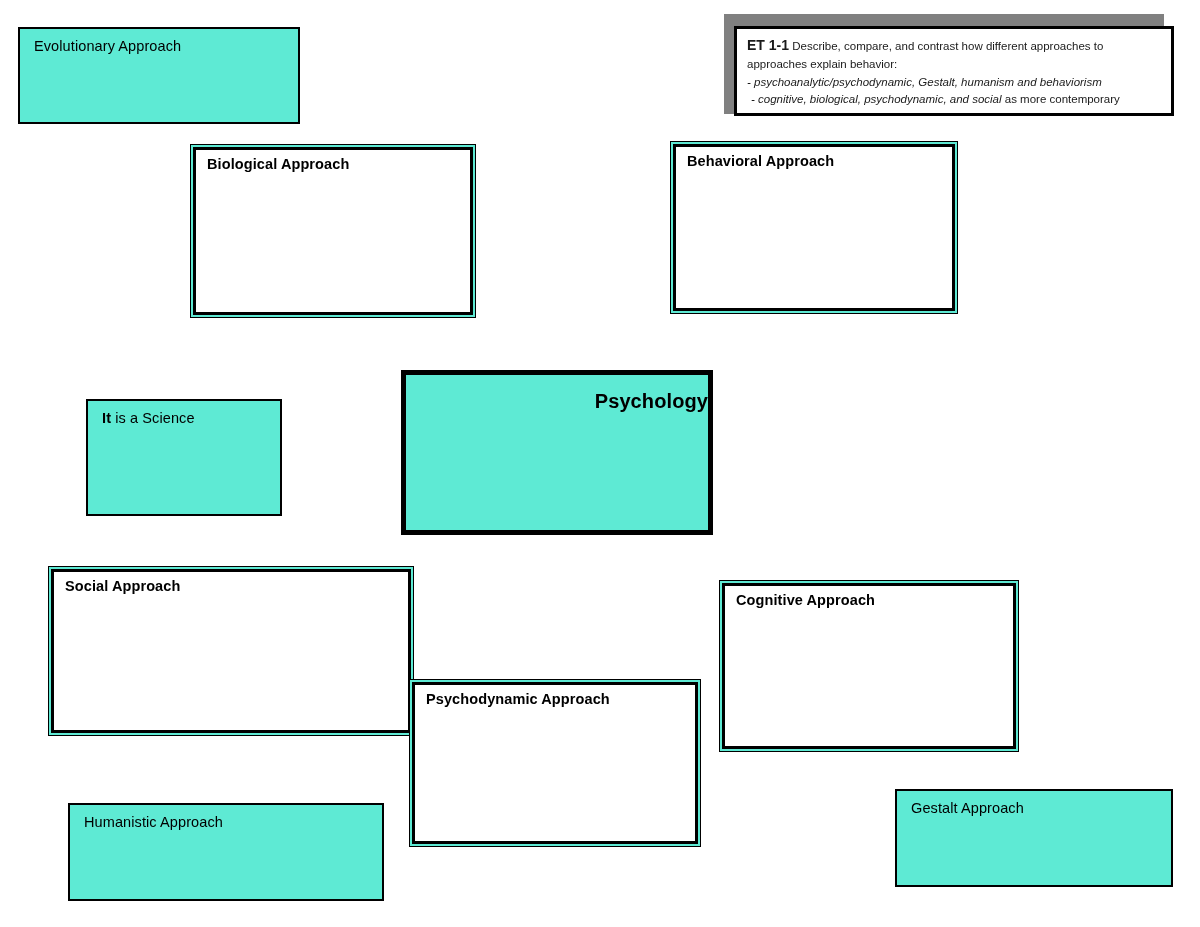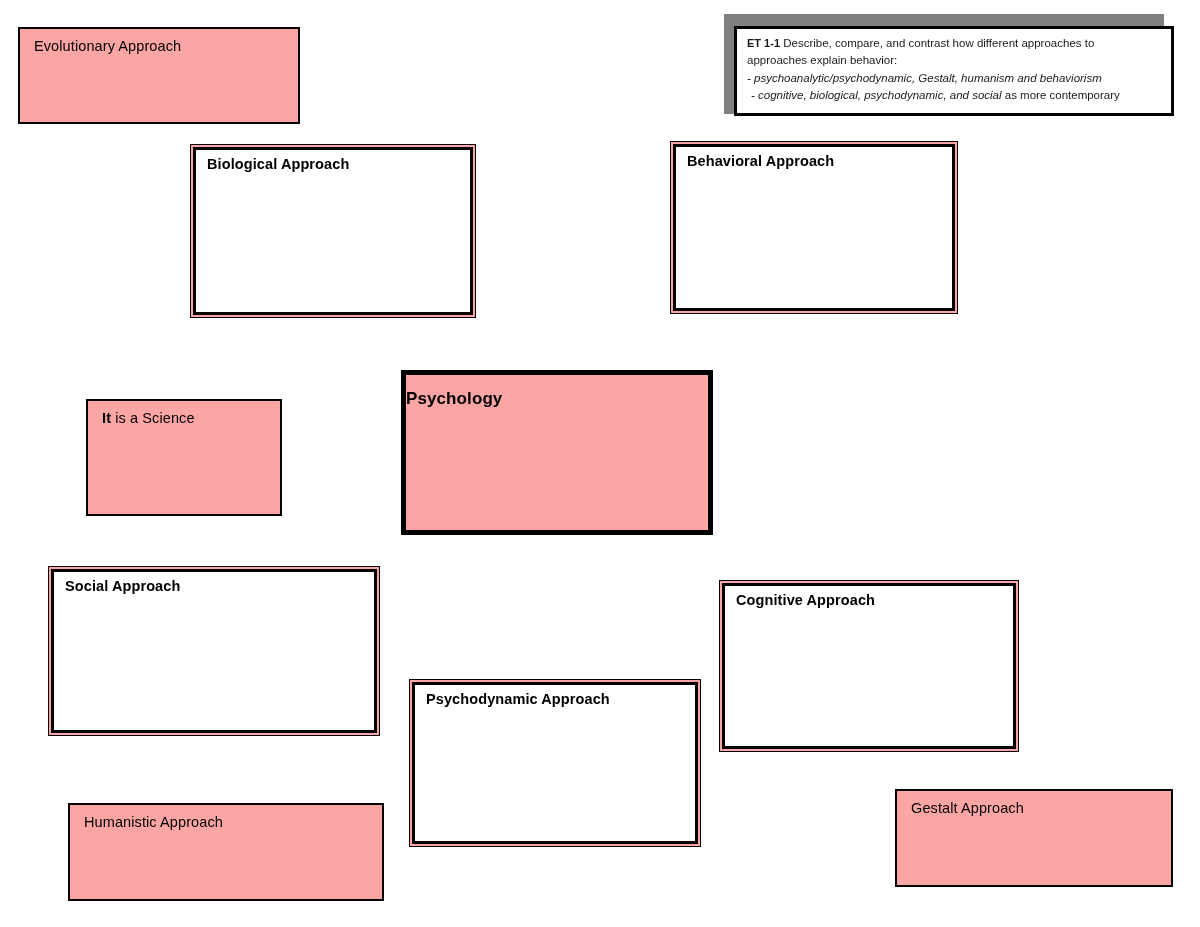--- a/index.html
+++ b/index.html
@@ -17,21 +17,21 @@
     position: relative;
     width: 1200px;
     height: 927px;
     background: #ffffff;
     overflow: hidden;
   }
 
   
   .node {
     position: absolute;
-    background: #fca5a5;
+    background: #5eead4;
     box-sizing: border-box;
   }
   .node .node-label {
     position: absolute;
     left: 14px;
     top: 9px;
     font-size: 14.5px;
     line-height: 1.2;
     letter-spacing: 0.1px;
     white-space: nowrap;
@@ -68,23 +68,23 @@
 
   
   .node.heavy {
     border: 5px solid #000000;
   }
   .node.heavy .node-label {
     position: absolute;
     left: 0;
     right: 0;
     top: 14px;
-    text-align: left;
+    text-align: right;
     font-weight: 700;
-    font-size: 17px;
+    font-size: 20px;
   }
 
   
   .node .lead {
     font-weight: 700;
   }
 
   
   #standards-shadow {
     position: absolute;
@@ -101,21 +101,21 @@
     position: absolute;
     left: 10px;
     top: 6px;
     right: 6px;
     font-size: 11.5px;
     line-height: 1.52;
     color: #1a1a1a;
   }
   #standards-text .code {
     font-weight: 700;
-    font-size: 11px;
+    font-size: 14px;
   }
   #standards-text .bullet {
     font-style: italic;
   }
   #standards-text .tail {
     font-style: normal;
   }
   #standards-text .line {
     white-space: nowrap;
   }
@@ -154,21 +154,21 @@
   </div>
 
   <div class="node heavy" style="left:401px; top:370px; width:312px; height:165px;">
     <div class="node-label">Psychology</div>
   </div>
 
   <div class="node thin" style="left:86px; top:399px; width:196px; height:117px;">
     <div class="node-label"><span class="lead">It</span><span> is a Science</span></div>
   </div>
 
-  <div class="node double" style="left:48px; top:566px; width:332px; height:170px;">
+  <div class="node double" style="left:48px; top:566px; width:366px; height:170px;">
     <div class="inner"></div>
     <div class="node-label">Social Approach</div>
   </div>
 
   <div class="node double" style="left:719px; top:580px; width:300px; height:172px;">
     <div class="inner"></div>
     <div class="node-label">Cognitive Approach</div>
   </div>
 
   <div class="node double" style="left:409px; top:679px; width:292px; height:168px;">

